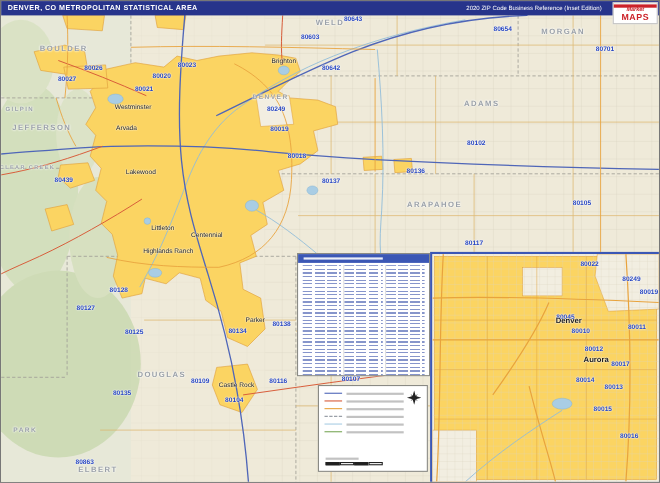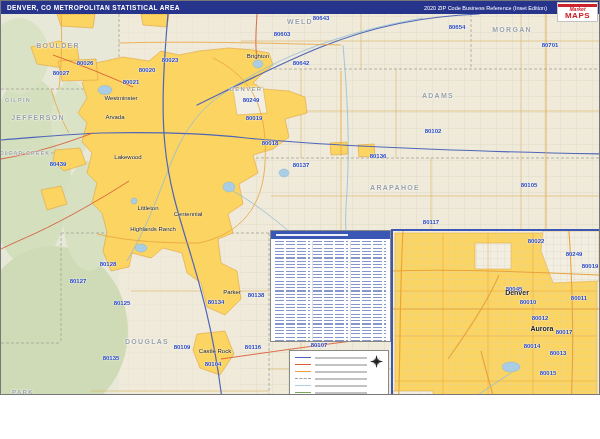--- a/index.html
+++ b/index.html
@@ -1,16 +1,16 @@
 <!DOCTYPE html>
 <html><head>
 <meta charset="utf-8">
 <style>
   html,body{margin:0;padding:0;background:#fff;}
-  .stage{position:relative;width:600px;height:395px;overflow:hidden;background:#efead9;
+  .stage{position:relative;width:600px;height:439px;overflow:hidden;background:#efead9;
          border:1px solid #777;box-sizing:border-box;font-family:"Liberation Sans",sans-serif;}
   
   .header{position:absolute;left:0;top:0;width:100%;height:13px;background:#27348b;z-index:8;
           display:flex;align-items:center;padding:0 6px;box-sizing:border-box;}
   .header .title{color:#fff;font-size:6.5px;font-weight:bold;letter-spacing:.4px;flex:1;white-space:nowrap;}
   .header .edition{color:#fff;font-size:5.5px;margin-right:46px;white-space:nowrap;}
   
   .logo{position:absolute;top:1px;right:1px;width:41px;height:20px;background:#fff;border:1px solid #c4c4c4;
         z-index:9;display:flex;flex-direction:column;align-items:center;justify-content:center;box-sizing:border-box;}
   .logo-band{width:100%;height:3px;background:#cc2229;}

